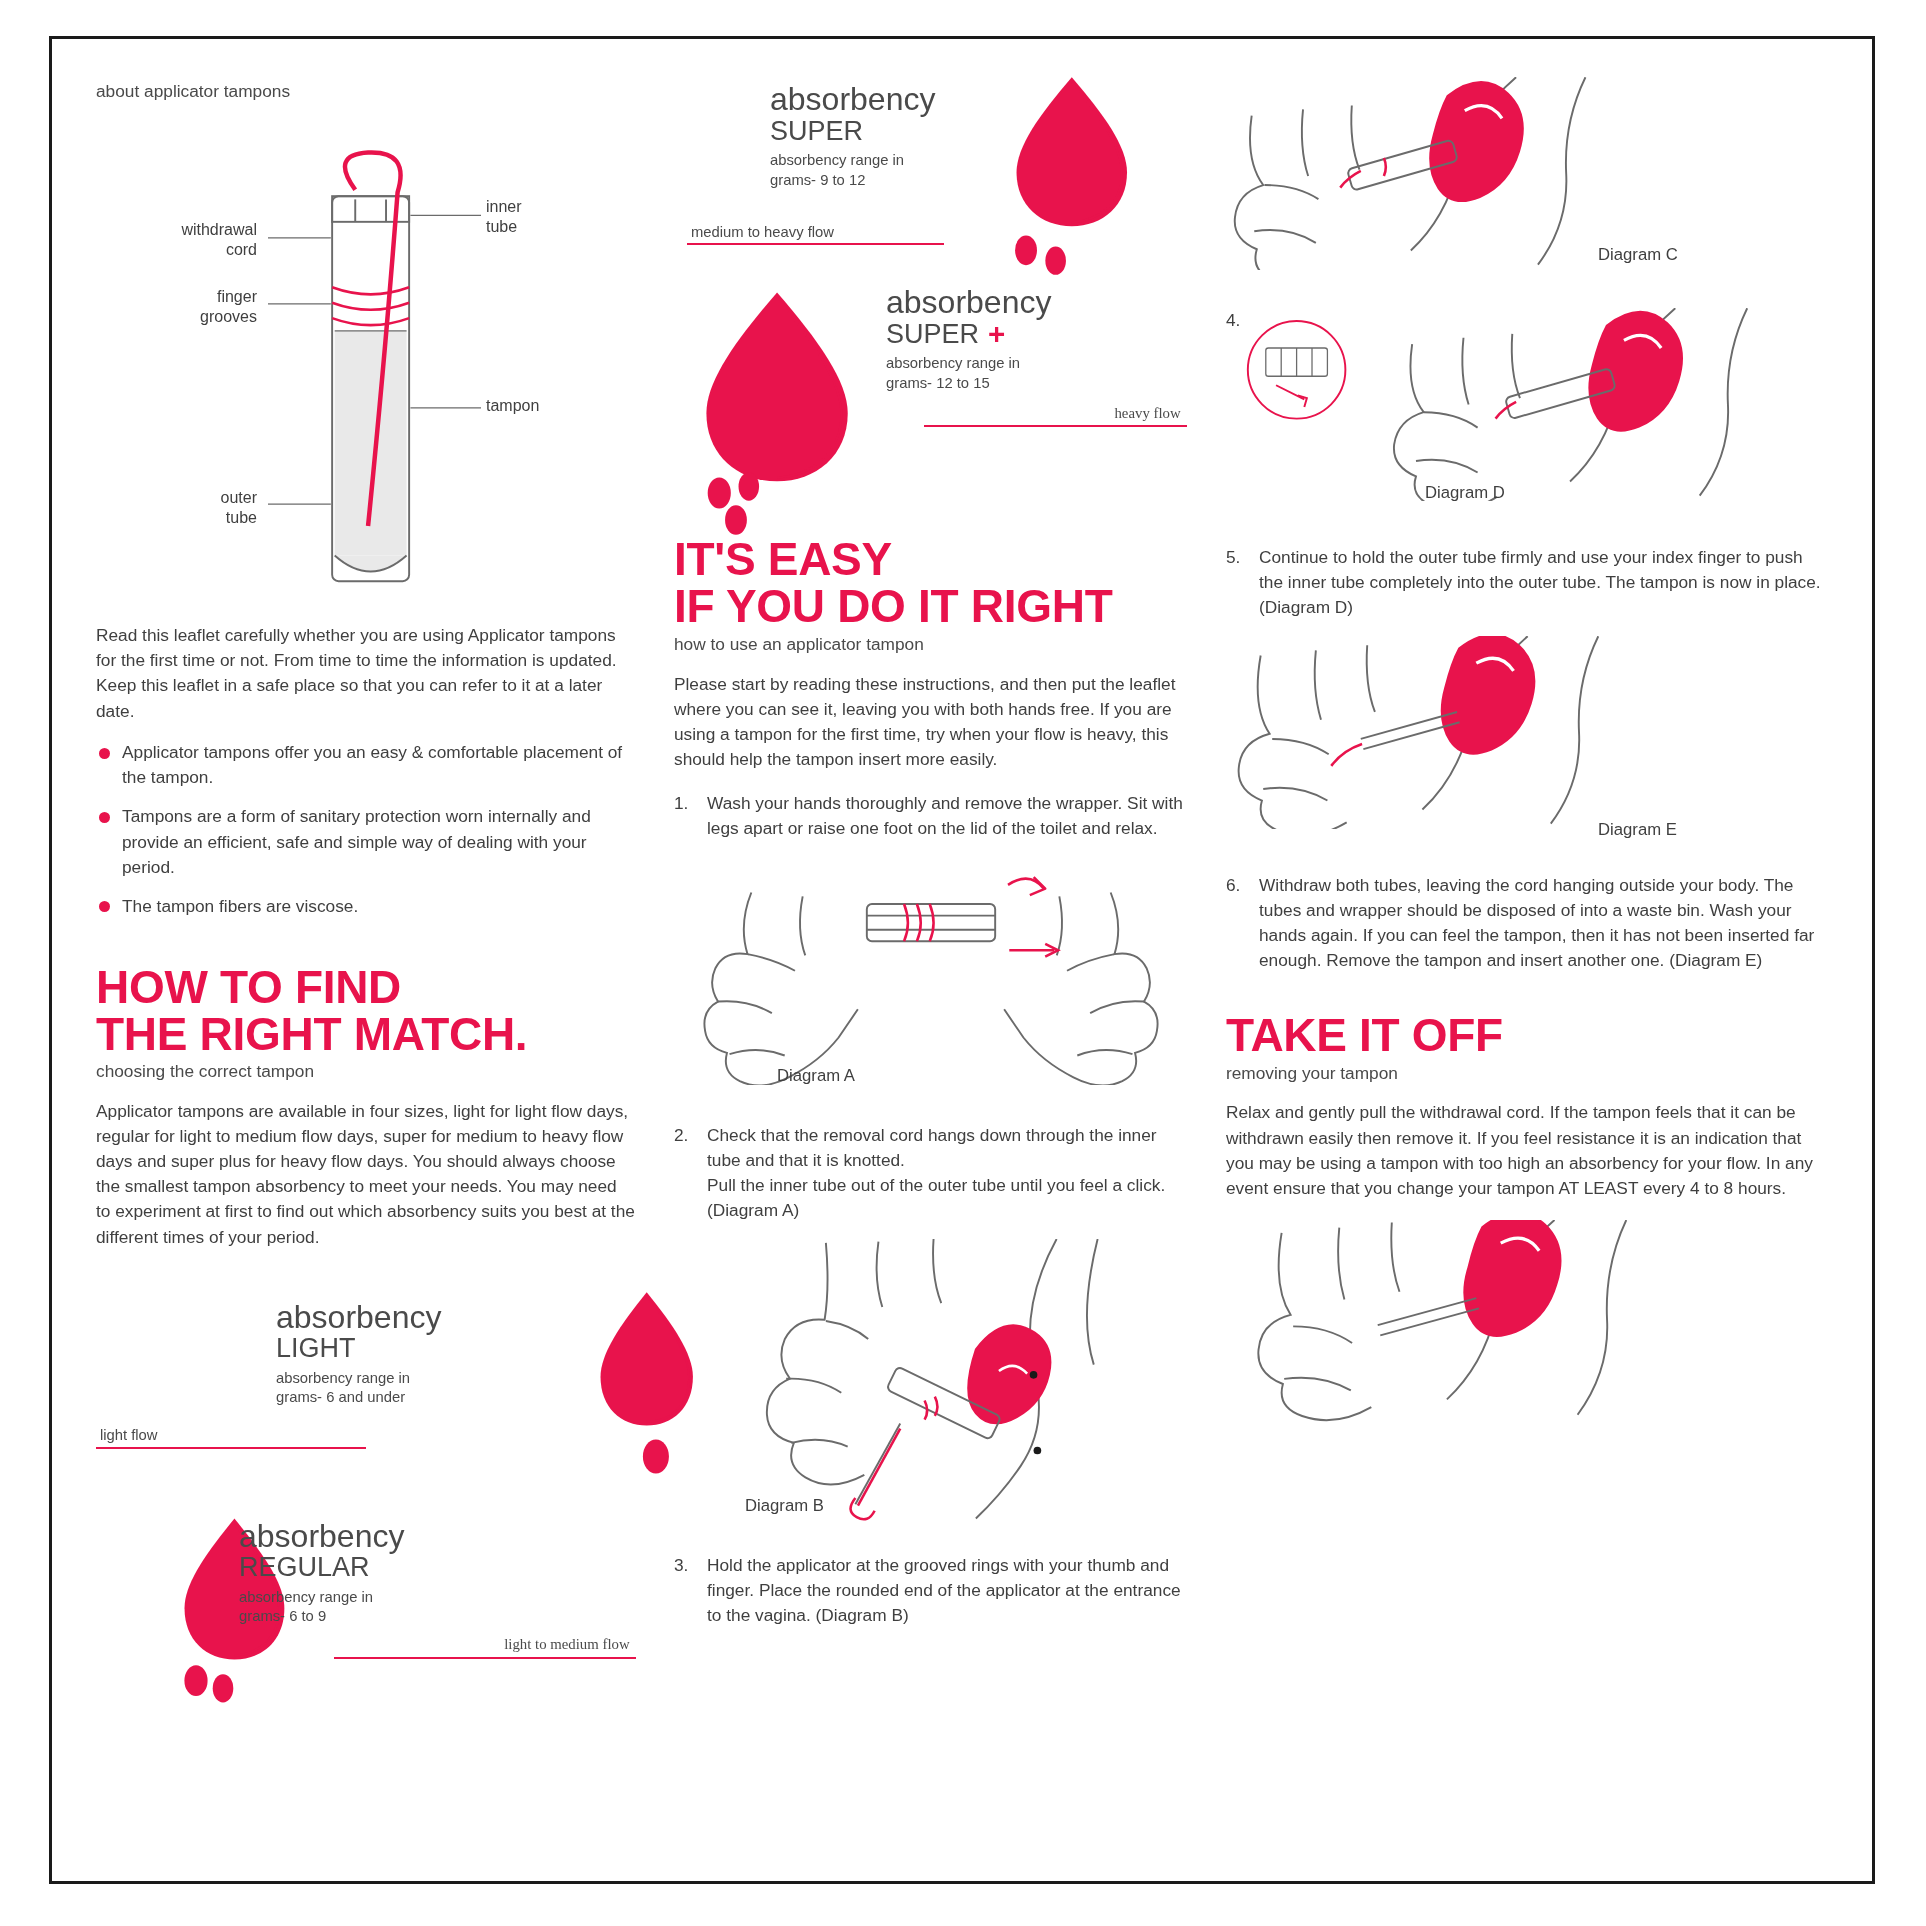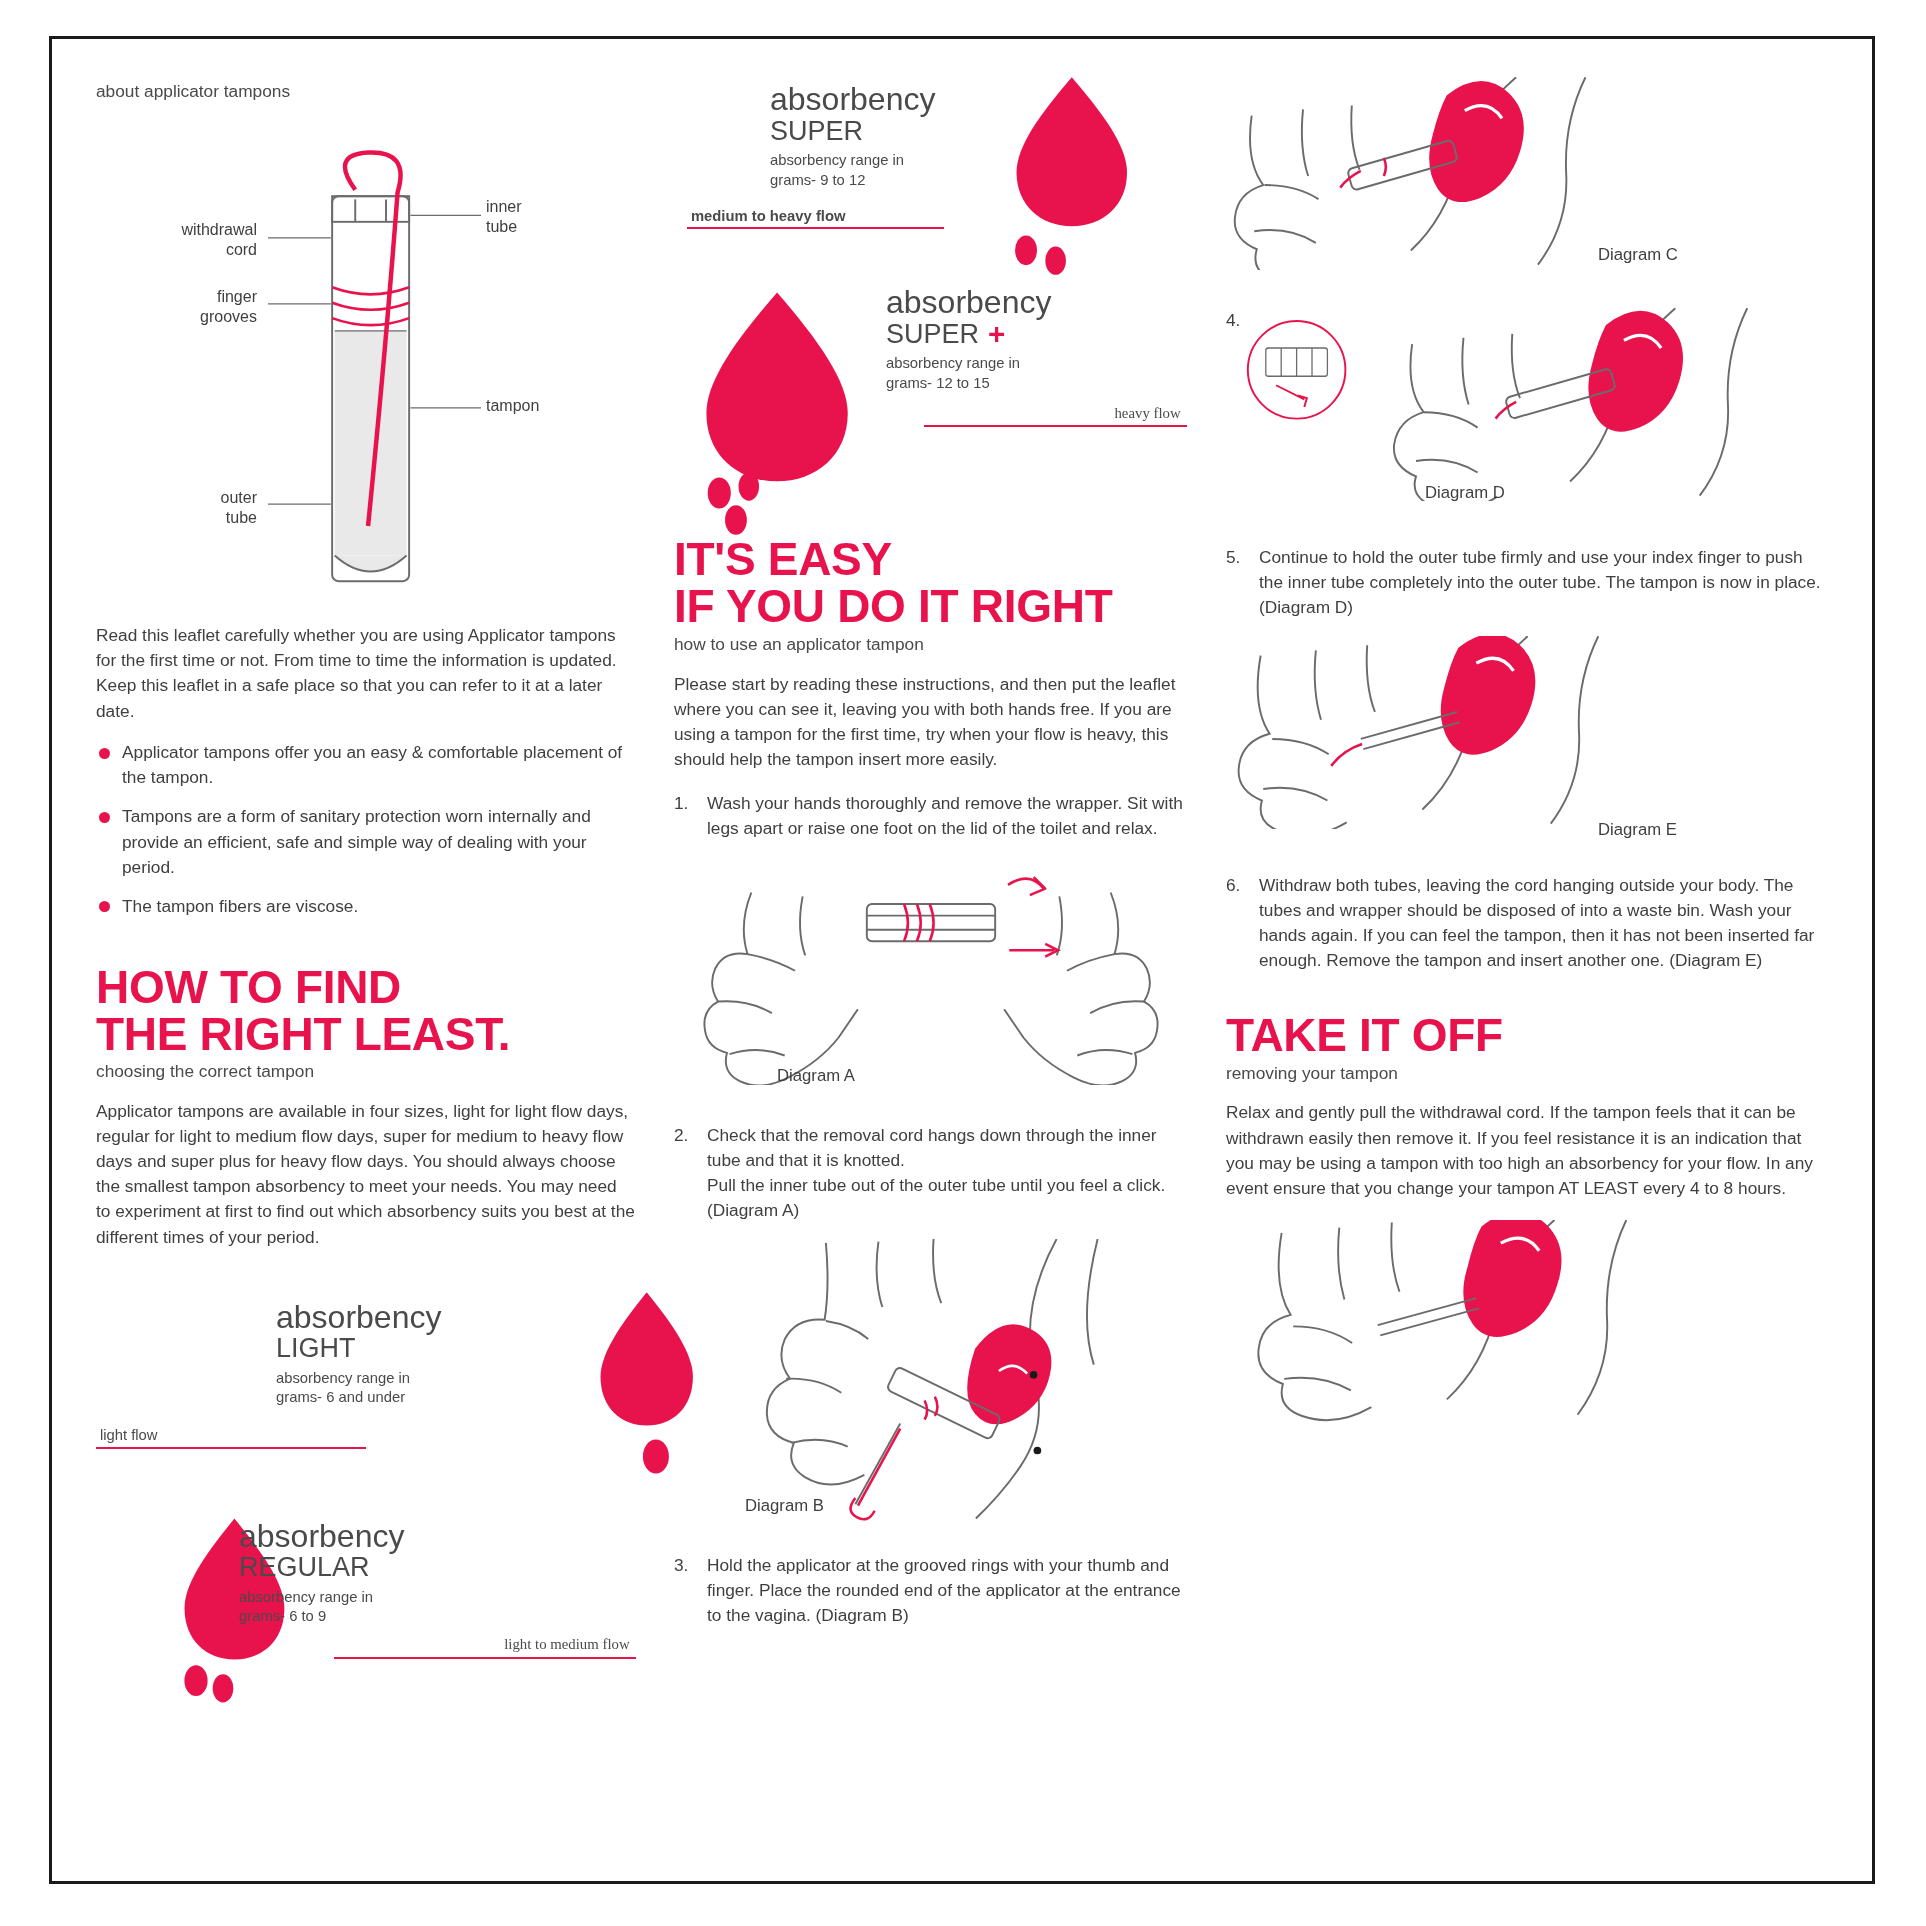--- a/index.html
+++ b/index.html
@@ -215,21 +215,21 @@
 
       <p class="body">Read this leaflet carefully whether you are using Applicator tampons for the first time or not. From time to time the information is updated. Keep this leaflet in a safe place so that you can refer to it at a later date.</p>
 
       <ul class="bullets">
         <li>Applicator tampons offer you an easy &amp; comfortable placement of the tampon.</li>
         <li>Tampons are a form of sanitary protection worn internally and provide an efficient, safe and simple way of dealing with your period.</li>
         <li>The tampon fibers are viscose.</li>
       </ul>
 
       <h1 class="big" style="margin-top:45px;">HOW TO FIND</h1>
-      <h1 class="big">THE RIGHT LEAST.</h1>
+      <h1 class="big">THE RIGHT MATCH.</h1>
       <div class="subhead">choosing the correct tampon</div>
 
       <p class="body">Applicator tampons are available in four sizes, light for light flow days, regular for light to medium flow days, super for medium to heavy flow days and super plus for heavy flow days. You should always choose the smallest tampon absorbency to meet your needs. You may need to experiment at first to find out which absorbency suits you best at the different times of your period.</p>
 
       <div class="absorb" style="margin-top:51px;height:161px;">
         <svg class="blob" style="left:494px;top:-14px;" width="116" height="154" viewBox="0 0 180 240">
           <path d="M88 8 C130 60 160 104 160 140 C160 188 128 216 88 216 C48 216 16 188 16 140 C16 104 46 60 88 8 Z" fill="#e8134c"></path>
           <path d="M88 14 C128 66 154 106 154 142 C154 186 124 210 88 210" fill="none" stroke="#e8134c" stroke-width="3" opacity="0.55"></path>
         </svg>
         <svg class="blob" style="left:543px;top:136px;" width="39" height="39" viewBox="0 0 60 60">
@@ -280,21 +280,21 @@
         <svg class="blob" style="left:334px;top:148px;" width="103" height="58" viewBox="0 0 160 90">
           <ellipse cx="28" cy="30" rx="17" ry="23" fill="#e8134c"></ellipse>
           <ellipse cx="74" cy="46" rx="16" ry="22" fill="#e8134c"></ellipse>
         </svg>
         <div style="position:relative;padding-left:96px;">
           <div class="word">absorbency</div>
           <div class="level">SUPER</div>
           <div class="range" style="white-space:pre-line;">absorbency range in
 grams- 9 to 12</div>
         </div>
-        <div class="flowbar" style="width:257px;margin-left:13px;margin-top:13px;font-weight:bold;">
+        <div class="flowbar" style="width:257px;margin-left:13px;margin-top:29px;">
           <div class="label left">medium to heavy flow</div>
           <div class="line"></div>
         </div>
       </div>
 
       <div class="absorb" style="height:231px;margin-top:23px;">
         <svg class="blob" style="left:13px;top:0px;" width="193" height="212" viewBox="0 0 300 330">
           <path d="M140 10 C204 84 250 148 250 198 C250 264 200 304 140 304 C80 304 30 264 30 198 C30 148 76 84 140 10 Z" fill="#e8134c"></path>
           <path d="M140 18 C198 90 240 150 240 200 C240 258 194 296 140 298" fill="none" stroke="#e8134c" stroke-width="3" opacity="0.5"></path>
         </svg>

